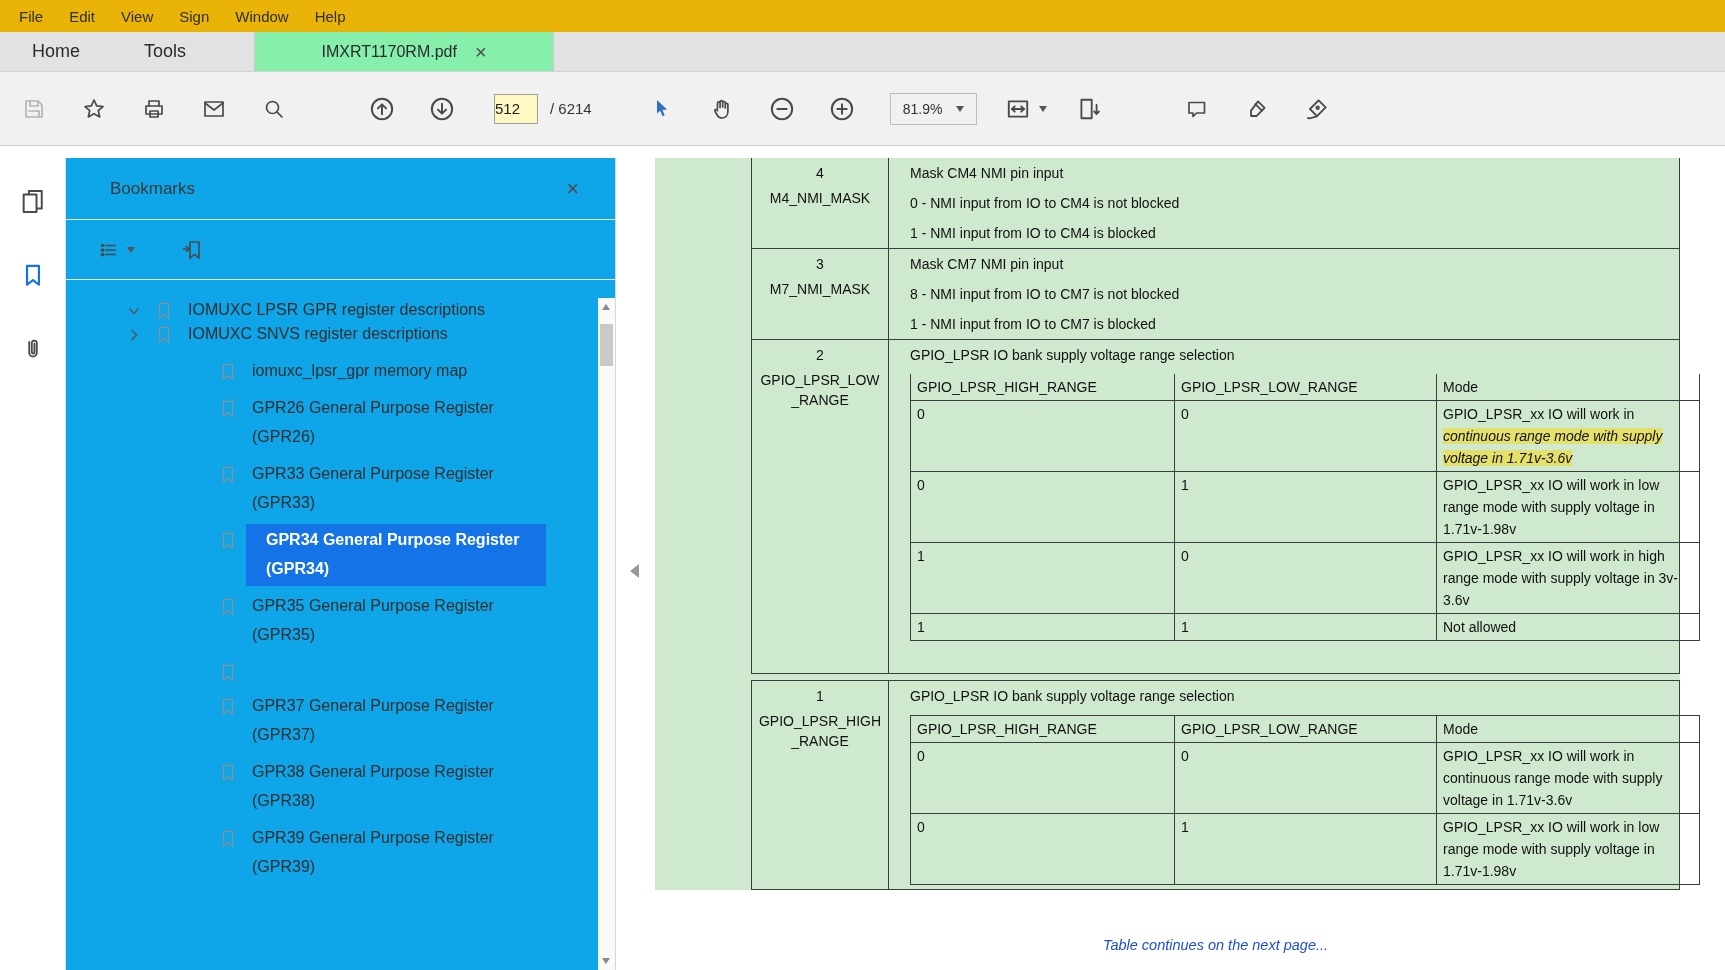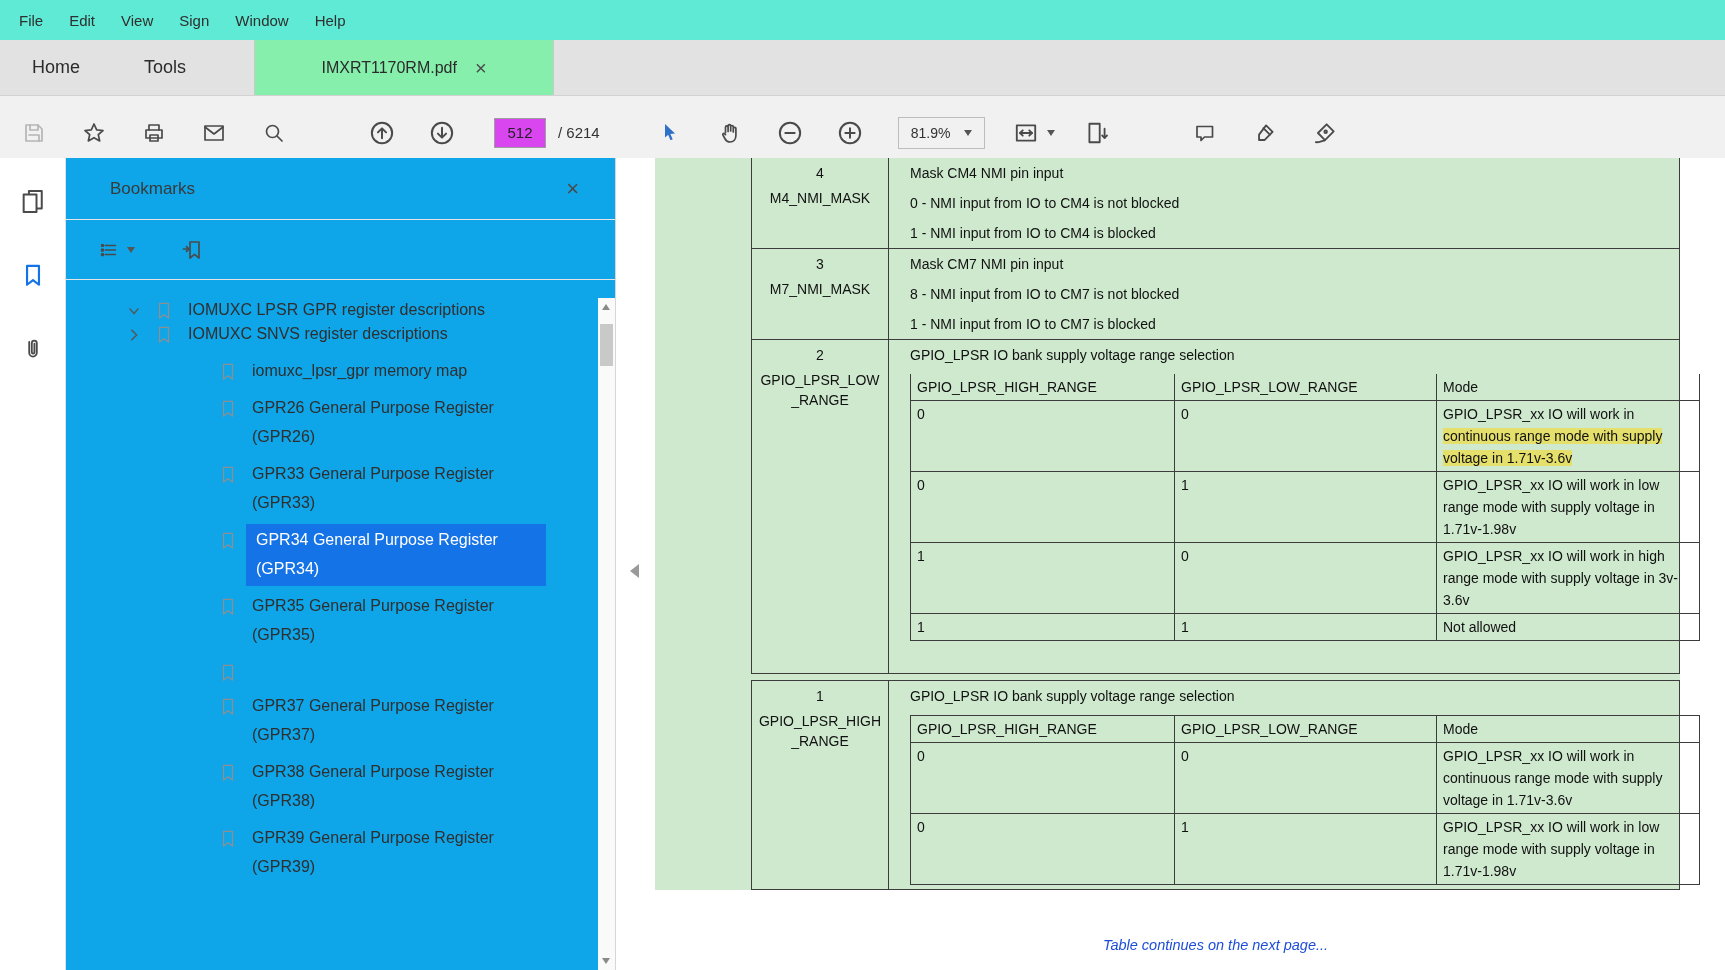--- a/index.html
+++ b/index.html
@@ -1,40 +1,40 @@
 <!DOCTYPE html>
 <html><head>
 <meta charset="utf-8">
 <style>
   * { margin:0; padding:0; box-sizing:border-box; }
   html,body { background:#fff; }
   body { font-family:"Liberation Sans", sans-serif; }
   .app { position:relative; width:1725px; height:970px; background:#fff; overflow:hidden; }
 
   
-  .menubar { height:40px; display:flex; align-items:center; background:#5eead4; padding-left:6px; }
+  .menubar { height:32px; display:flex; align-items:center; background:#eab308; padding-left:6px; }
   .menu-item { padding:0 13px; font-size:15px; color:#2f2f2f; cursor:default; }
 
   
-  .tabbar { height:56px; background:#e2e2e2; display:flex; align-items:stretch; border-bottom:1px solid #d2d2d2; }
+  .tabbar { height:40px; background:#e2e2e2; display:flex; align-items:stretch; border-bottom:1px solid #d2d2d2; }
   .tab { display:flex; align-items:center; padding:0 32px; font-size:18px; color:#2b2b2b; }
   .doc-tab { margin-left:36px; width:300px; background:#86efac; border-left:1px solid #c9c9c9; border-right:1px solid #c9c9c9;
              display:flex; align-items:center; justify-content:center; gap:18px; font-size:16px; color:#2b2b2b; }
   .tab-close { font-size:20px; color:#4a4a4a; line-height:1; }
 
   
   .toolbar { height:74px; background:#f1f1f1; border-bottom:1px solid #cfcfcf; display:flex; align-items:center; padding:0 12px; }
   .tbtn { background:none; border:none; width:44px; height:46px; display:flex; align-items:center; justify-content:center; margin-right:16px; cursor:pointer; }
   .tbtn svg { display:block; }
   .icon { stroke:#4a4a4a; fill:none; stroke-width:1.7; stroke-linecap:round; stroke-linejoin:round; }
   .icon-dim { stroke:#b5b5b5; }
   .gap-lg { margin-left:48px; }
   .gap-md { margin-left:24px; }
   .page-nav { display:flex; align-items:center; margin-left:14px; }
-  .page-input { width:52px; height:30px; border:1px solid #9e9e9e; background:#d946ef; text-align:center; font-size:15px; color:#222; font-family:"Liberation Sans", sans-serif; }
+  .page-input { width:44px; height:30px; border:1px solid #9e9e9e; background:#fef9c3; text-align:left; font-size:15px; color:#222; font-family:"Liberation Sans", sans-serif; }
   .page-total { margin-left:12px; font-size:15px; color:#333; white-space:nowrap; }
   .zoom-box { display:flex; align-items:center; gap:14px; border:1px solid #bdbdbd; height:32px; padding:0 12px; margin-left:10px; font-size:14px; color:#333; cursor:pointer; }
   .caret { width:0; height:0; border-left:4.5px solid transparent; border-right:4.5px solid transparent; border-top:6px solid #555; }
   .combo { width:auto; padding:0 4px; gap:8px; }
 
   
   .main { position:absolute; top:158px; left:0; right:0; bottom:0; display:flex; }
 
   .rail { width:66px; background:#fff; border-right:1px solid #e0e0e0; display:flex; flex-direction:column; align-items:center; padding-top:26px; gap:40px; }
   .rail .tbtn { margin:0; width:34px; height:34px; }
@@ -46,40 +46,40 @@
   .panel-tools { height:60px; display:flex; align-items:center; gap:46px; padding-left:32px; border-bottom:1px solid #e4e4e4; }
   .ptool { display:flex; align-items:center; gap:7px; background:none; border:none; cursor:pointer; }
 
   .bm-list { position:absolute; top:123px; bottom:0; left:0; right:18px; overflow:hidden; padding:10px 6px 0 90px; }
   .bm-item { display:flex; align-items:flex-start; padding:4px 0; cursor:pointer; }
   .bm-item.clip-top { margin-top:-13px; }
   .bm-chev { flex:none; width:16px; margin:8px 14px 0 0; }
   .bm-ribbon { flex:none; width:16px; margin:6px 16px 0 0; }
   .lvl2 { margin-left:64px; }
   .bm-label { width:300px; font-size:16px; line-height:29px; color:#2f2f2f; }
-  .selected .bm-label { background:#1473e6; color:#fff; padding:1px 12px 3px 10px; margin:-1px -12px -3px -6px; }
+  .selected .bm-label { background:#1473e6; color:#fff; padding:1px 12px 3px 20px; margin:-1px -12px -3px -6px;font-weight:bold; }
 
   .content { flex:1; background:#fff; position:relative; overflow:hidden; }
   .collapse { position:absolute; left:14px; top:406px; width:0; height:0; cursor:pointer;
               border-top:7px solid transparent; border-bottom:7px solid transparent; border-right:9px solid #9a9a9a; }
 
   
   .green { position:absolute; left:39px; top:0; width:1025px; background:#cfe9cf; padding-left:96px; }
   table.outer { border-collapse:collapse; width:929px; table-layout:fixed; }
   table.outer td { border:1px solid #3c3c3c; vertical-align:top; font-size:14px; color:#111; }
   table.t1 tr:first-child td { border-top:none; }
   td.bit { width:137px; text-align:center; padding:0 6px; }
   .bit-num { line-height:30px; }
   .bit-field { line-height:20px; word-break:break-all; }
   td.desc { padding:0 0 0 21px; }
   .dline { line-height:30px; white-space:nowrap; }
   table.nested { border-collapse:collapse; table-layout:fixed; width:790px; margin:4px 0 32px 0; background:transparent; }
   table.nested td { border:1px solid #3c3c3c; font-size:14px; color:#111; vertical-align:top; line-height:22px; padding:2px 6px; }
   td.mode { padding-right:26px; }
-  .hl { background:#e5e06b; }
+  .hl { background:#e5e06b;font-style:italic; }
   table.t2 .nested { margin-bottom:4px; }
   .tgap { height:6px; }
   .continues { margin:16px 0 0 96px; width:929px; text-align:center; font-style:italic; font-size:14.5px; color:#1d4ed8; }
 
   
   .panel-scrollbar { position:absolute; top:140px; bottom:0; right:0; width:17px; background:#fafafa; }
   .sb-thumb { position:absolute; top:26px; left:2px; width:13px; height:42px; background:#c9c9c9; }
   .sb-arrow { position:absolute; left:4px; width:0; height:0; border-left:4.5px solid transparent; border-right:4.5px solid transparent; }
   .sb-up { top:6px; border-bottom:6px solid #8a8a8a; }
   .sb-down { bottom:6px; border-top:6px solid #8a8a8a; }

